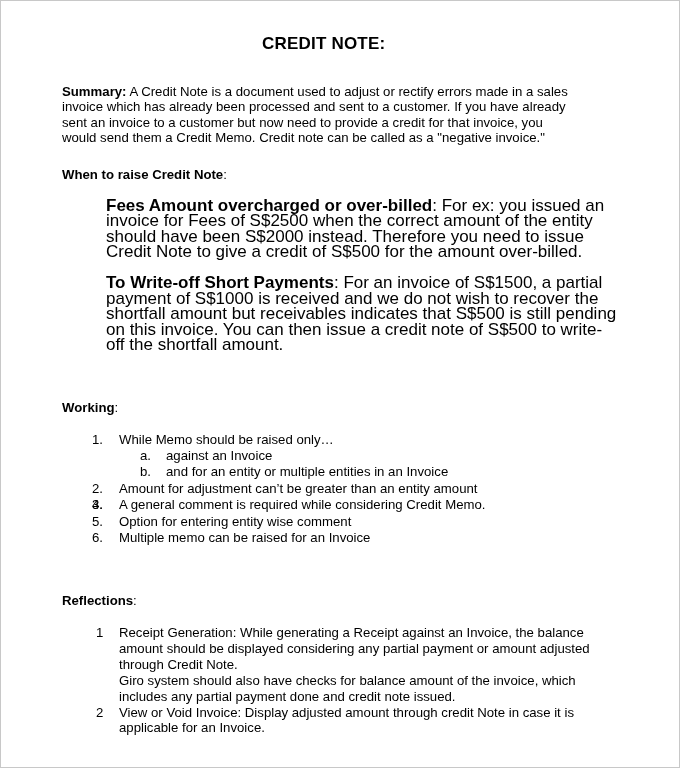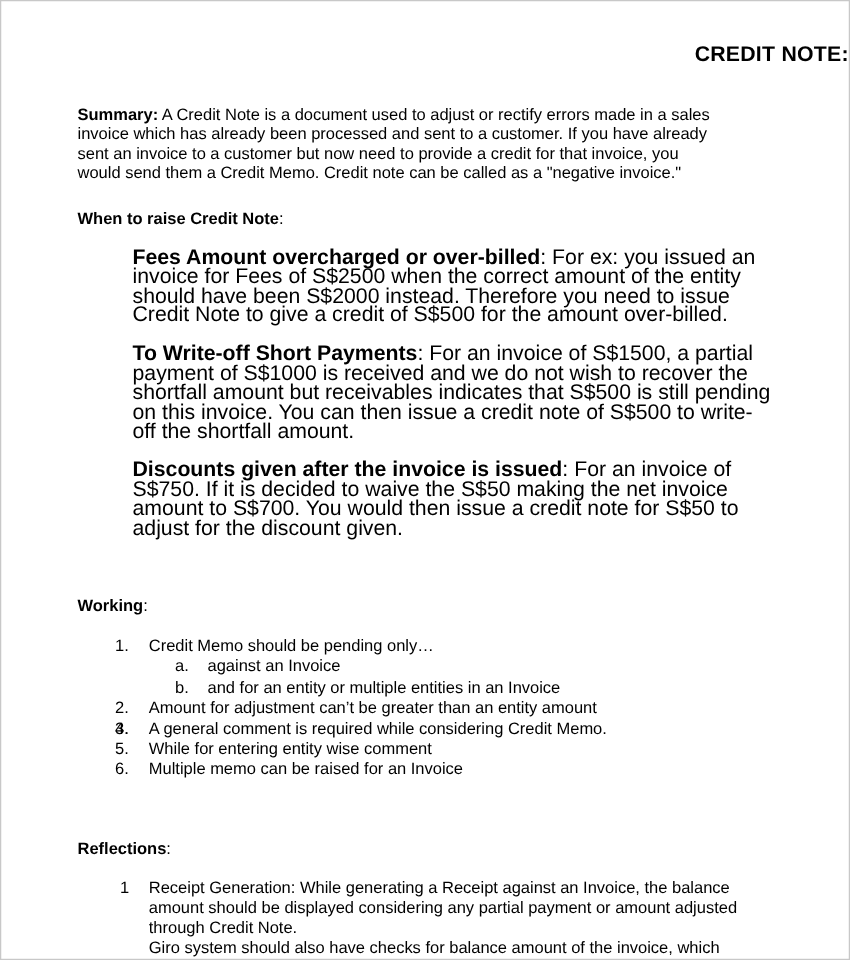--- a/index.html
+++ b/index.html
@@ -23,21 +23,21 @@
   .page-inner {
     position: absolute;
     left: 0;
     top: 0;
     right: 0;
     bottom: 0;
     padding: 0;
   }
 
   .doc-title {
-    text-align: right;
+    text-align: left;
     font-size: 17px;
     font-weight: bold;
     letter-spacing: 0.2px;
     margin: 0;
     padding: 34px 0 0 261px;
     line-height: 1.1;
   }
 
   .body-block {
     margin: 0;
@@ -142,38 +142,37 @@
     <div class="body-block">
 
       <p class="summary-para"><b>Summary:</b><span> A Credit Note is a document used to adjust or rectify errors made in a sales invoice which has already been processed and sent to a customer. If you have already sent an invoice to a customer but now need to provide a credit for that invoice, you would send them a Credit Memo. Credit note can be called as a "negative invoice."</span></p>
 
       <p class="section-head"><span>When to raise Credit Note</span><span class="plain">:</span></p>
 
       <p class="indent-para"><span class="lead">Fees Amount overcharged or over-billed</span><span>: For ex: you issued an invoice for Fees of S$2500 when the correct amount of the entity should have been S$2000 instead. Therefore you need to issue Credit Note to give a credit of S$500 for the amount over-billed.</span></p>
 
       <p class="indent-para"><span class="lead">To Write-off Short Payments</span><span>: For an invoice of S$1500, a partial payment of S$1000 is received and we do not wish to recover the shortfall amount but receivables indicates that S$500 is still pending on this invoice. You can then issue a credit note of S$500 to write-off the shortfall amount.</span></p>
 
-      <p class="indent-para"><span class="lead">Discounts given after the invoice is issued</span><span>: For an invoice of S$750. If it is decided to waive the S$50 making the net invoice amount to S$700. You would then issue a credit note for S$50 to adjust for the discount given.</span></p>
 
       <div class="spacer-lg"></div>
 
       <p class="section-head"><span>Working</span><span class="plain">:</span></p>
 
       <ol class="num-list">
         <li>
-          <span class="marker">1.</span><span>Credit Memo should be pending only…</span>
+          <span class="marker">1.</span><span>While Memo should be raised only…</span>
           <ol class="sub-list">
             <li><span class="marker">a.</span><span>against an Invoice</span></li>
             <li><span class="marker">b.</span><span>and for an entity or multiple entities in an Invoice</span></li>
           </ol>
         </li>
         <li><span class="marker">2.</span><span>Amount for adjustment can’t be greater than an entity amount</span></li>
         <li><span class="marker">3.</span></li>
         <li><span class="marker">4.</span><span>A general comment is required while considering Credit Memo.</span></li>
-        <li><span class="marker">5.</span><span>While for entering entity wise comment</span></li>
+        <li><span class="marker">5.</span><span>Option for entering entity wise comment</span></li>
         <li><span class="marker">6.</span><span>Multiple memo can be raised for an Invoice</span></li>
       </ol>
 
       <div class="spacer-lg"></div>
 
       <p class="section-head"><span>Reflections</span><span class="plain">:</span></p>
 
       <ol class="reflect-list">
         <li>
           <span class="marker">1</span><span class="lead">Receipt Generation</span><span>: While generating a Receipt against an Invoice, the balance amount should be displayed considering any partial payment or amount adjusted through Credit Note.</span><span class="reflect-extra">Giro system should also have checks for balance amount of the invoice, which includes any partial payment done and credit note issued.</span>

